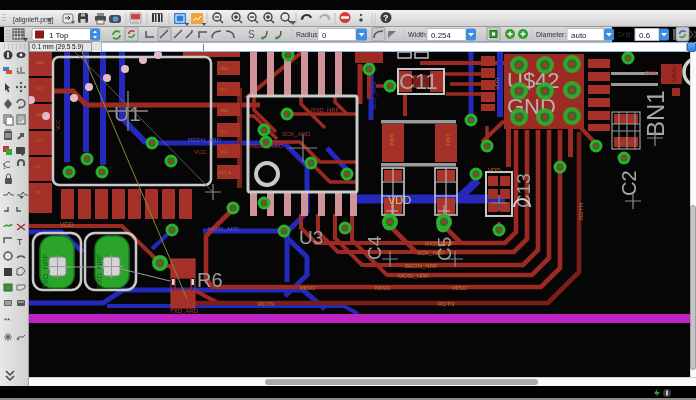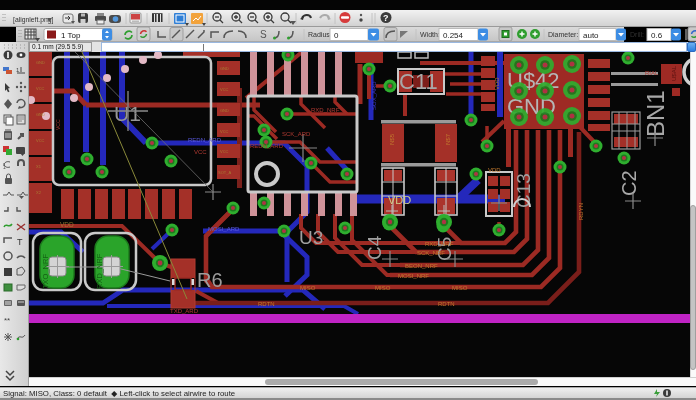--- a/index.html
+++ b/index.html
@@ -1,19 +1,19 @@
 <!DOCTYPE html>
 <html><head><meta charset="utf-8">
 <style>
 html,body{margin:0;padding:0;width:696px;height:400px;overflow:hidden;background:#000;}
 *{box-sizing:border-box;font-family:"Liberation Sans",sans-serif;}
 #app{position:relative;width:696px;height:400px;background:#000;}
 .abs{position:absolute;}
 #row1{left:0;top:10px;width:696px;height:17px;background:linear-gradient(#f2f2f2,#d2d2d2);border-bottom:1px solid #9a9a9a;}
-#row2{left:16px;top:27px;width:608px;height:15px;background:linear-gradient(#dadada,#c6c6c6);border-bottom:1px solid #a8a8a8;}
+#row2{left:4px;top:27px;width:608px;height:15px;background:linear-gradient(#dadada,#c6c6c6);border-bottom:1px solid #a8a8a8;}
 #row3{left:0;top:42px;width:696px;height:10px;background:#e4e4e4;}
 #sidebar{left:0;top:42px;width:29px;height:344px;background:linear-gradient(90deg,#e8e8e8,#d0d0d0);border-right:1px solid #a0a0a0;}
 #hscroll{left:29px;top:377px;width:667px;height:9px;background:#fafafa;border-top:1px solid #cfcfcf;}
 #hthumb{left:265px;top:379px;width:273px;height:6px;background:#ababab;border-radius:3px;}
 #vscroll{left:690px;top:52px;width:6px;height:325px;background:#fafafa;border-left:1px solid #d8d8d8;}
 #vthumb{left:690px;top:205px;width:6px;height:165px;background:#c4c4c4;border:1px solid #9f9f9f;border-radius:3px;}
 #status{left:0;top:387px;width:696px;height:11px;background:linear-gradient(#efefef,#d4d4d4);border-top:1px solid #aaa;font-size:7.8px;color:#222;line-height:11px;padding-left:3px;}
 #bottomline{left:0;top:398px;width:696px;height:2px;background:#8a8a8a;}
 .dd{background:linear-gradient(#6eb1ef,#2a7de0);border-radius:2px;border:1px solid #2a6ac0;}
 </style></head>
@@ -796,20 +796,19 @@
       </g>
 
     <rect x="29" y="314" width="661" height="9" fill="#bf23c4"></rect>
   </svg>
 
   <div class="abs" id="vscroll"></div>
   <div class="abs" id="vthumb"></div>
   <div class="abs" id="hscroll"></div>
   <div class="abs" id="hthumb"></div>
 
-  <div class="abs" id="status">Signal: MISO, Class: 0 default&nbsp;&nbsp;◆&nbsp;Left-click to select airwire to route</div>
   <svg class="abs" style="left:653px;top:388px" width="24" height="10">
     <path d="M4 1L1 6h3l-1 3 4-5H4z" fill="#3a9e3a"></path>
     <circle cx="14" cy="5" r="4" fill="#3b3b3b"></circle>
       <rect x="13.3" y="2.5" width="1.4" height="5" fill="#fff"></rect>
   </svg>
   <div class="abs" id="bottomline"></div>
 </div>
 
 </body></html>

